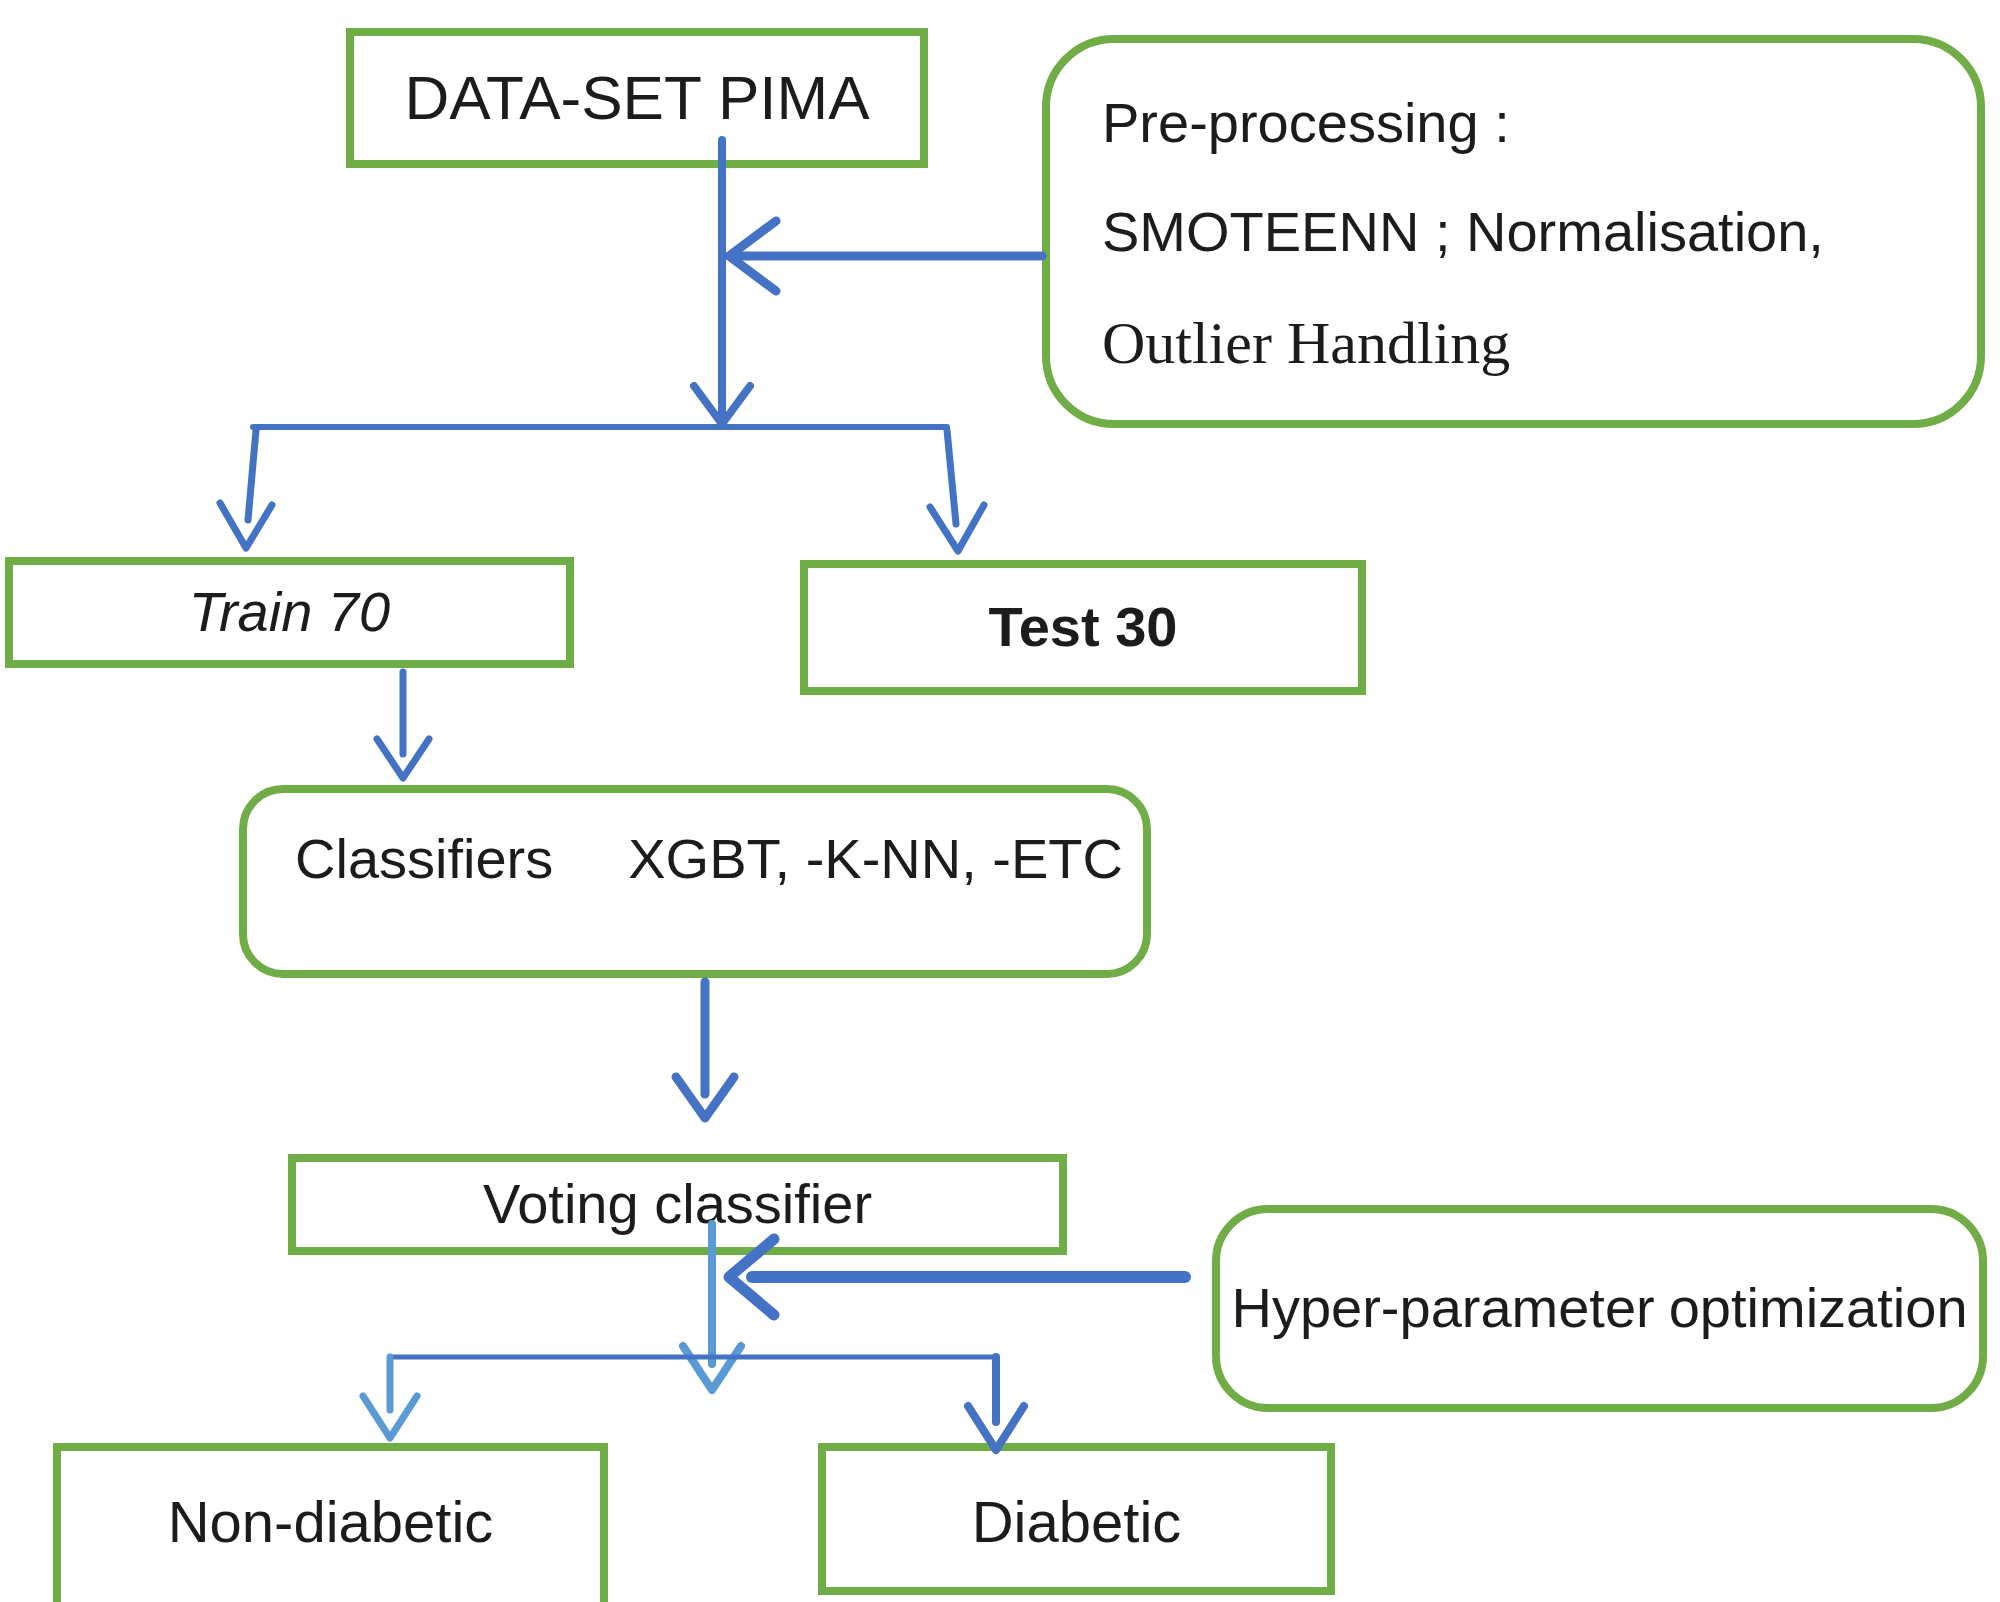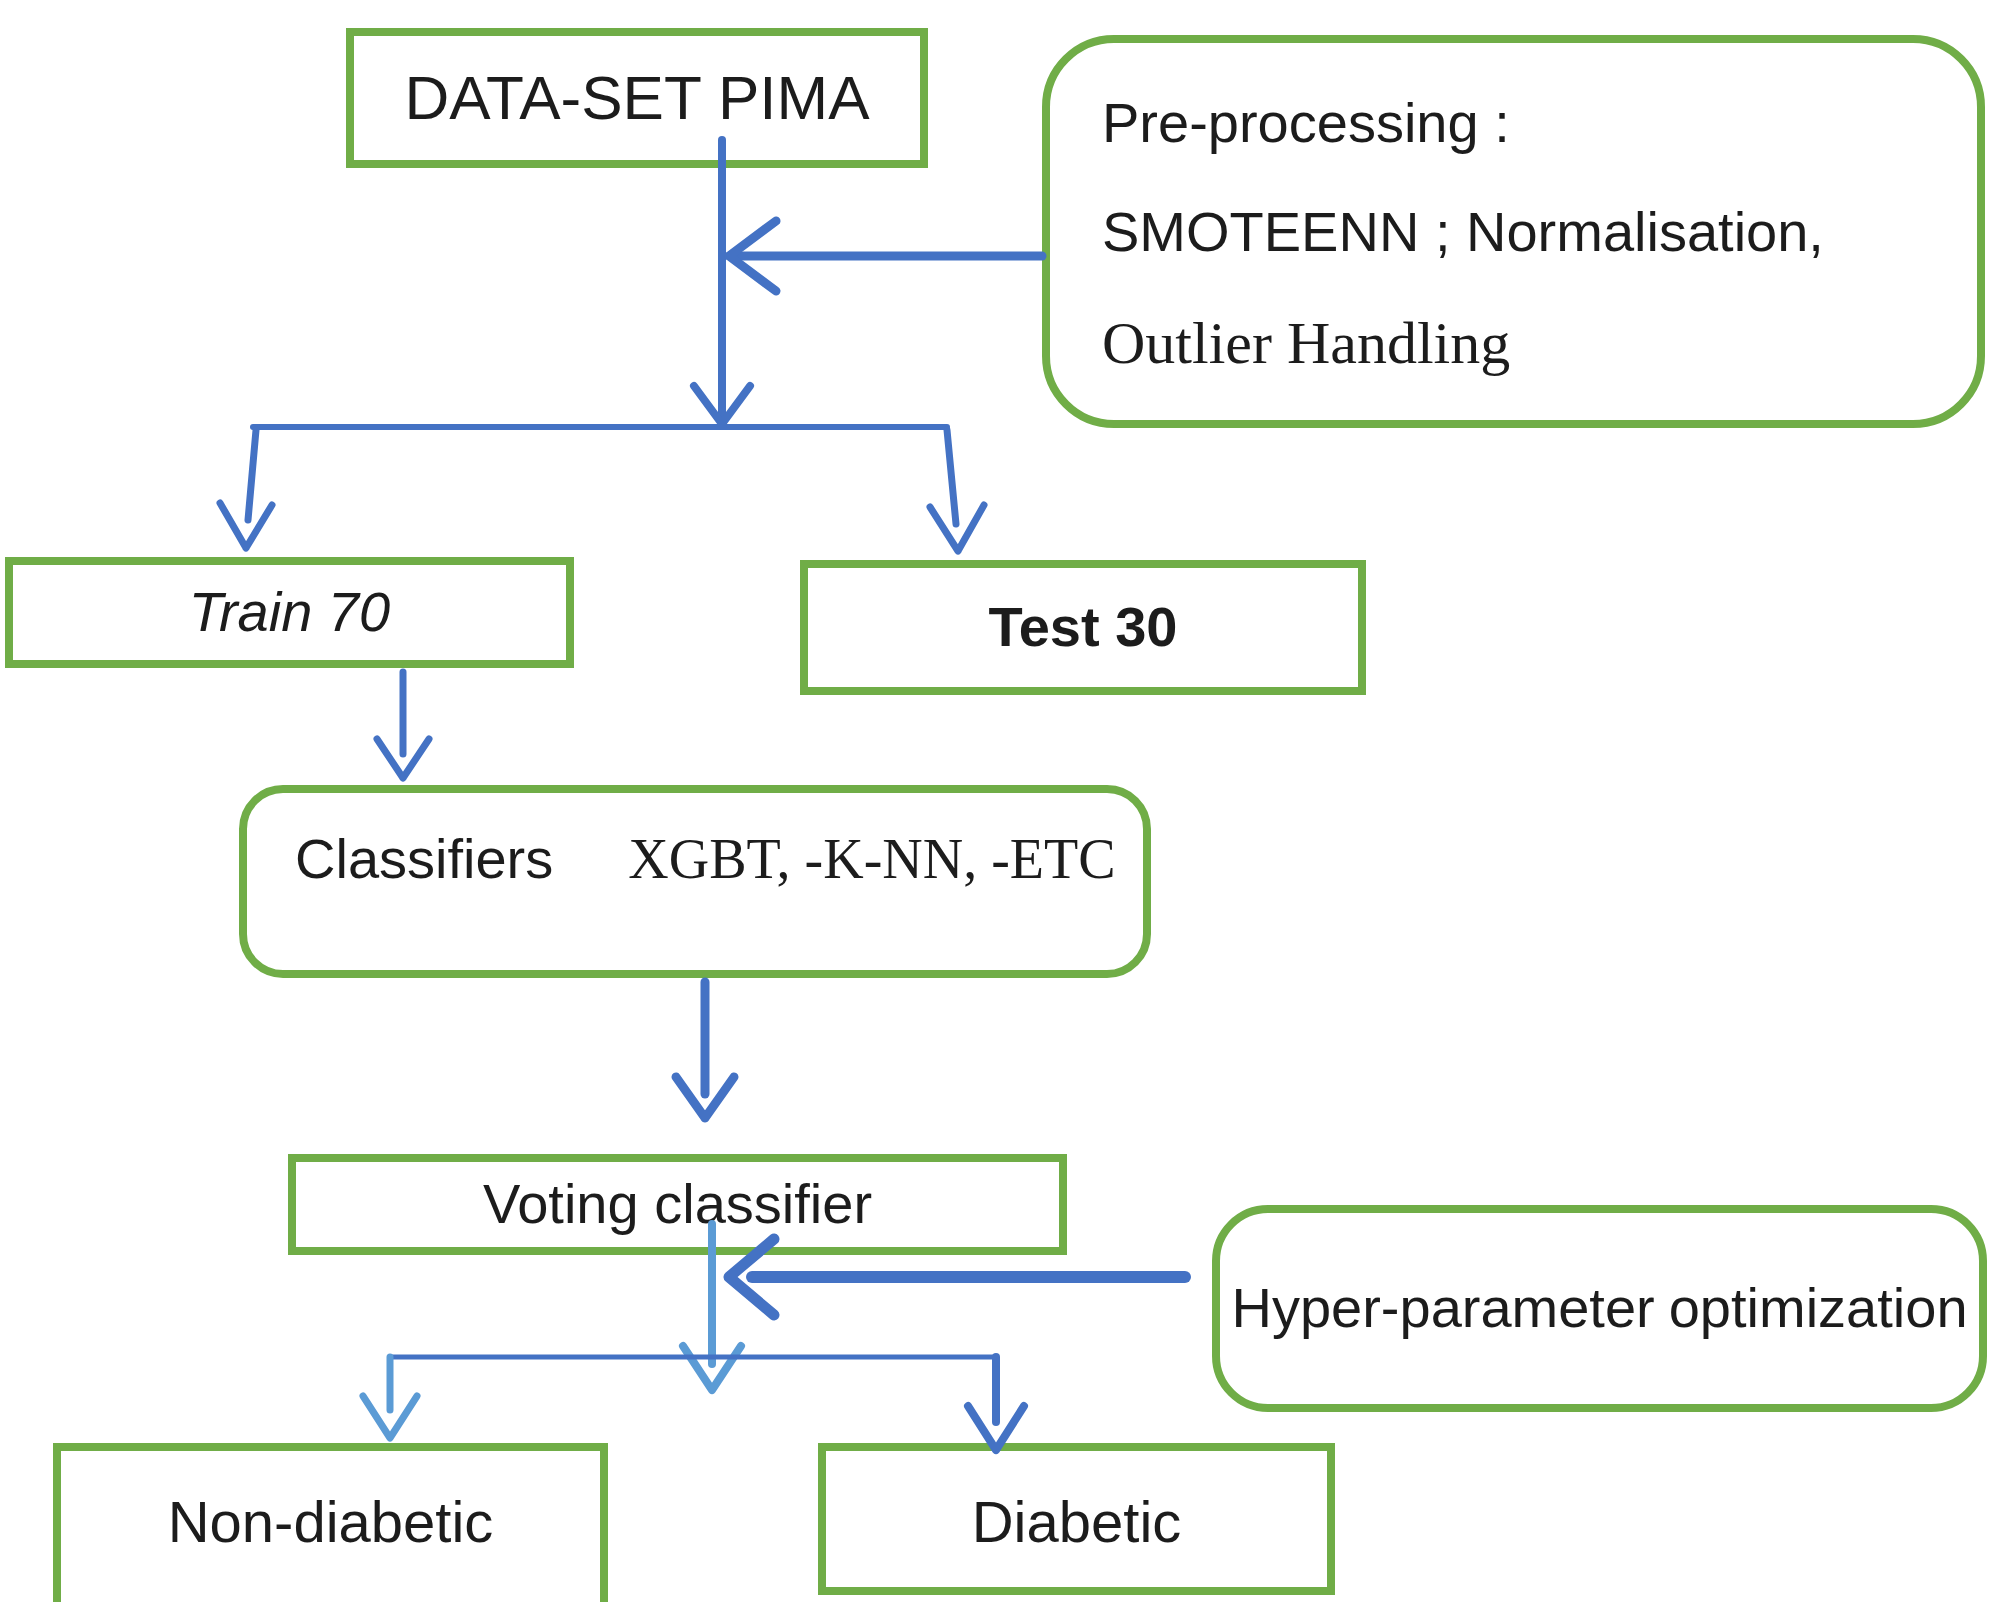--- a/index.html
+++ b/index.html
@@ -27,21 +27,21 @@
     flex-direction:column;align-items:flex-start;justify-content:space-between;
     padding:48px 40px 42px 52px;white-space:nowrap;
   }
   .node-preproc .serif-line{font-family:"Liberation Serif",serif;font-size:60px;}
   .node-train{left:5px;top:557px;width:569px;height:111px;font-style:italic;}
   .node-test{left:800px;top:560px;width:566px;height:135px;font-weight:bold;}
   .node-classifiers{
     left:203px;top:785px;width:912px;height:193px;border-radius:44px;
     align-items:flex-start;justify-content:flex-start;padding:34px 0 0 48px;
   }
-  .node-classifiers .detail{margin-left:75px;font-family:Liberation Serif, serif;}
+  .node-classifiers .detail{margin-left:75px;}
   .node-voting{left:288px;top:1122px;width:779px;height:101px;margin-top:32px;}
   .node-hyper{
     left:1212px;top:1205px;width:775px;height:207px;border-radius:56px;
     justify-content:center;gap:14px;
   }
   .node-nondiab{left:53px;top:1443px;width:555px;height:192px;font-size:58px;align-items:flex-start;padding-top:38px;}
   .node-diab{left:818px;top:1443px;width:517px;height:152px;font-size:58px;align-items:flex-start;padding-top:38px;}
   #connectors{position:absolute;left:0;top:0;width:2000px;height:1602px;pointer-events:none;}
   #connectors path{fill:none;stroke-linecap:round;stroke-linejoin:round;}
   .c-dark{stroke:var(--arrow-blue);}

